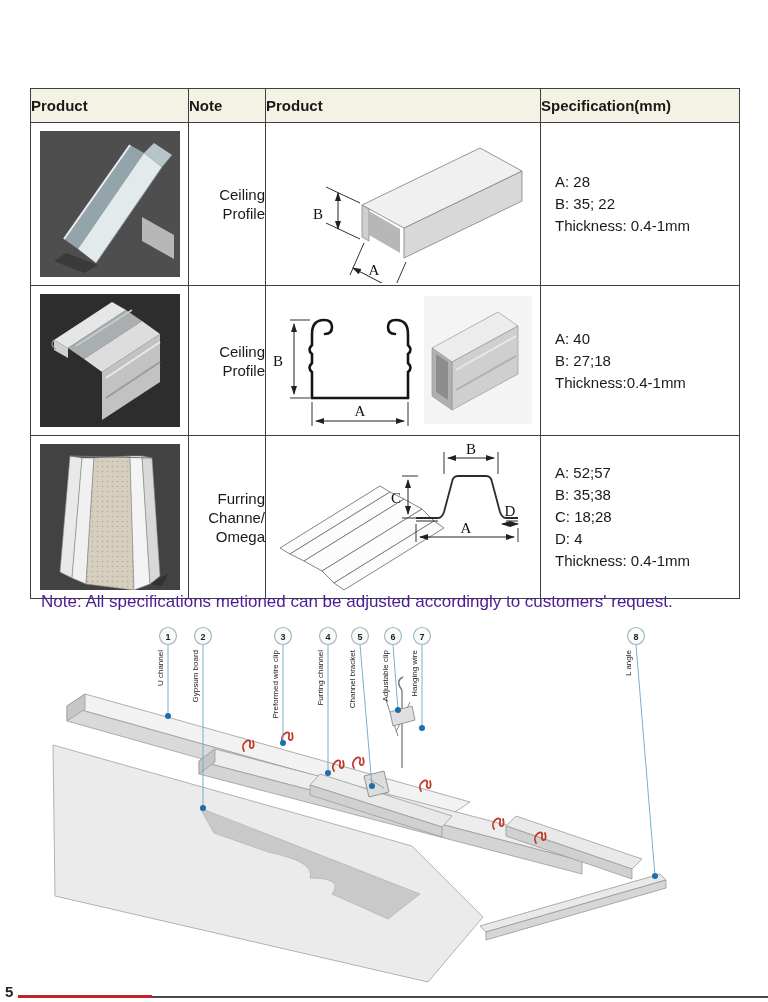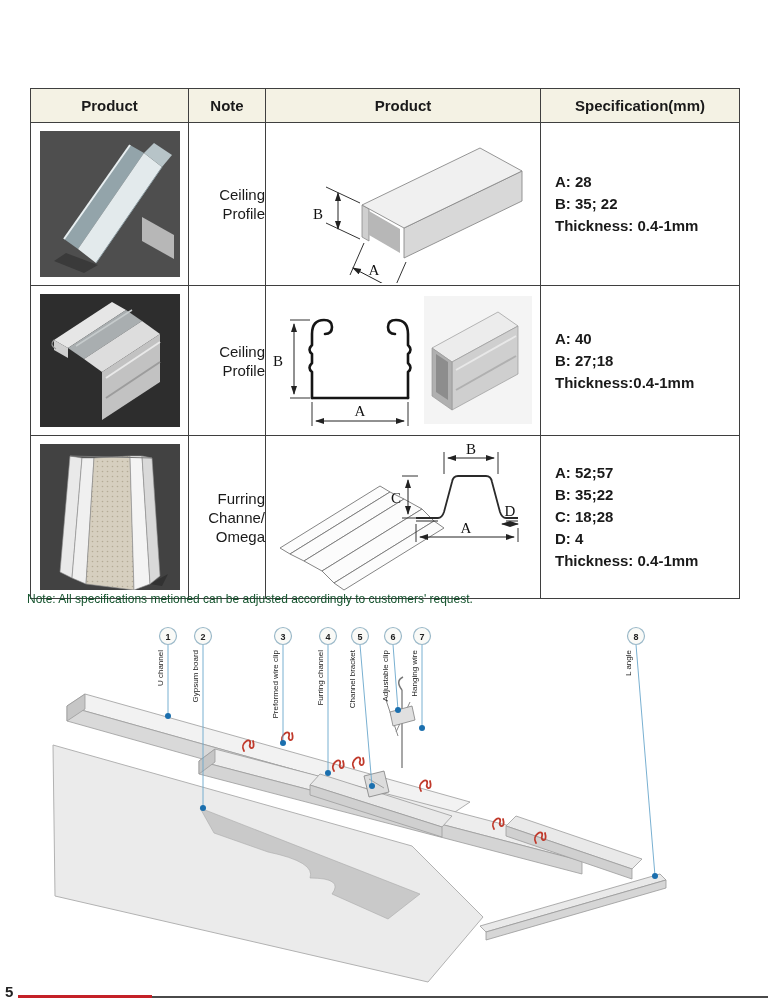--- a/index.html
+++ b/index.html
@@ -2,30 +2,30 @@
 <html><head>
 <meta charset="utf-8">
 <style>
   html,body{margin:0;padding:0;background:#fff;}
   .page{position:relative;width:768px;height:1002px;background:#ffffff;overflow:hidden;
         font-family:"Liberation Sans",sans-serif;color:#1a1a1a;}
   
   .spec-table{position:absolute;left:30px;top:88px;border-collapse:collapse;table-layout:fixed;
               border:1.5px solid #3f3f3f;}
   .spec-table td,.spec-table th{border:1px solid #3f3f3f;padding:0;vertical-align:middle;}
-  .spec-table th{background:#f4f2e4;font-size:15px;font-weight:bold;height:33px;text-align:center;}
+  .spec-table th{background:#f4f2e4;font-size:15px;font-weight:bold;height:33px;text-align:left;}
   .cell-photo{text-align:center;}
   .cell-photo svg{display:block;margin:8px auto;}
   .cell-name{font-size:15px;text-align:right;line-height:19px;padding:0 4px;}
   .cell-drawing{text-align:center;}
   .cell-drawing svg{display:block;margin:0 auto;}
-  .cell-specs{font-size:15px;font-weight:bold;}
+  .cell-specs{font-size:15px;}
   .cell-specs .spec-line{padding-left:14px;line-height:22px;}
   
-  .note{position:absolute;left:27px;top:592px;font-size:12px;color:#14532d;}
+  .note{position:absolute;left:41px;top:592px;font-size:17px;color:#4c1d95;}
   
   .diagram{position:absolute;left:0;top:616px;width:768px;height:370px;}
   .callout-label{font-size:8px;fill:#222;font-family:"Liberation Sans",sans-serif;}
   .callout-num{font-size:9px;font-weight:bold;fill:#222;font-family:"Liberation Sans",sans-serif;}
   .dim-text{font-family:"Liberation Serif",serif;font-size:15px;fill:#111;}
   
   .page-num{position:absolute;left:5px;top:983px;font-size:15px;font-weight:bold;color:#222;}
   .footer-red{position:absolute;left:18px;top:995px;width:134px;height:3px;background:#c42127;}
   .footer-line{position:absolute;left:152px;right:0;top:996px;height:2px;background:#4a4a4a;}
 </style>
@@ -198,21 +198,21 @@
             <text class="dim-text" x="244" y="76" text-anchor="middle">D</text>
 
             <line x1="150" y1="84" x2="150" y2="102" stroke="#333" stroke-width="1"></line>
             <line x1="252" y1="88" x2="252" y2="102" stroke="#333" stroke-width="1"></line>
             <line x1="154" y1="97" x2="248" y2="97" stroke="#222" stroke-width="1" marker-start="url(#ar3)" marker-end="url(#ar3)"></line>
             <text class="dim-text" x="200" y="93" text-anchor="middle">A</text>
           </svg>
         </td>
         <td class="cell-specs">
           <div class="spec-line">A: 52;57</div>
-          <div class="spec-line">B: 35;22</div>
+          <div class="spec-line">B: 35;38</div>
           <div class="spec-line">C: 18;28</div>
           <div class="spec-line">D: 4</div>
           <div class="spec-line">Thickness: 0.4-1mm</div>
         </td>
       </tr>
     </tbody>
   </table>
 
   <div class="note">Note: All specifications metioned can be adjusted accordingly to customers' request.</div>
 

